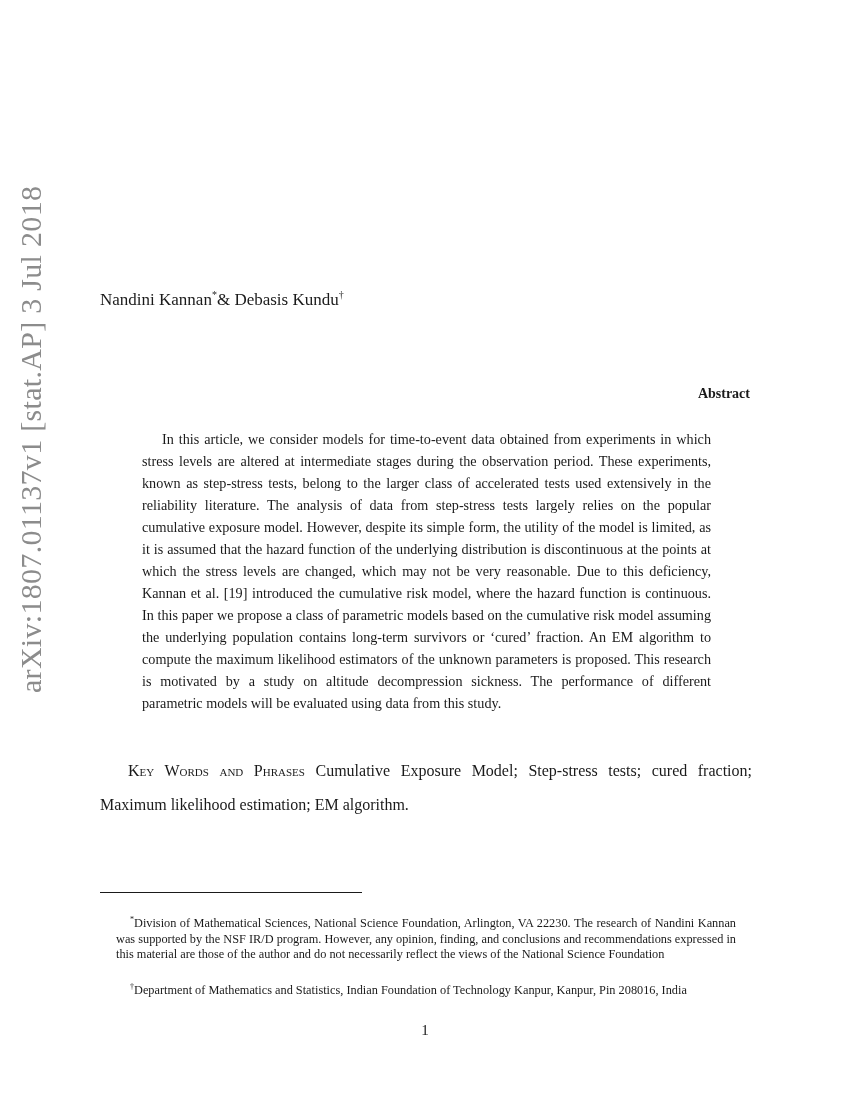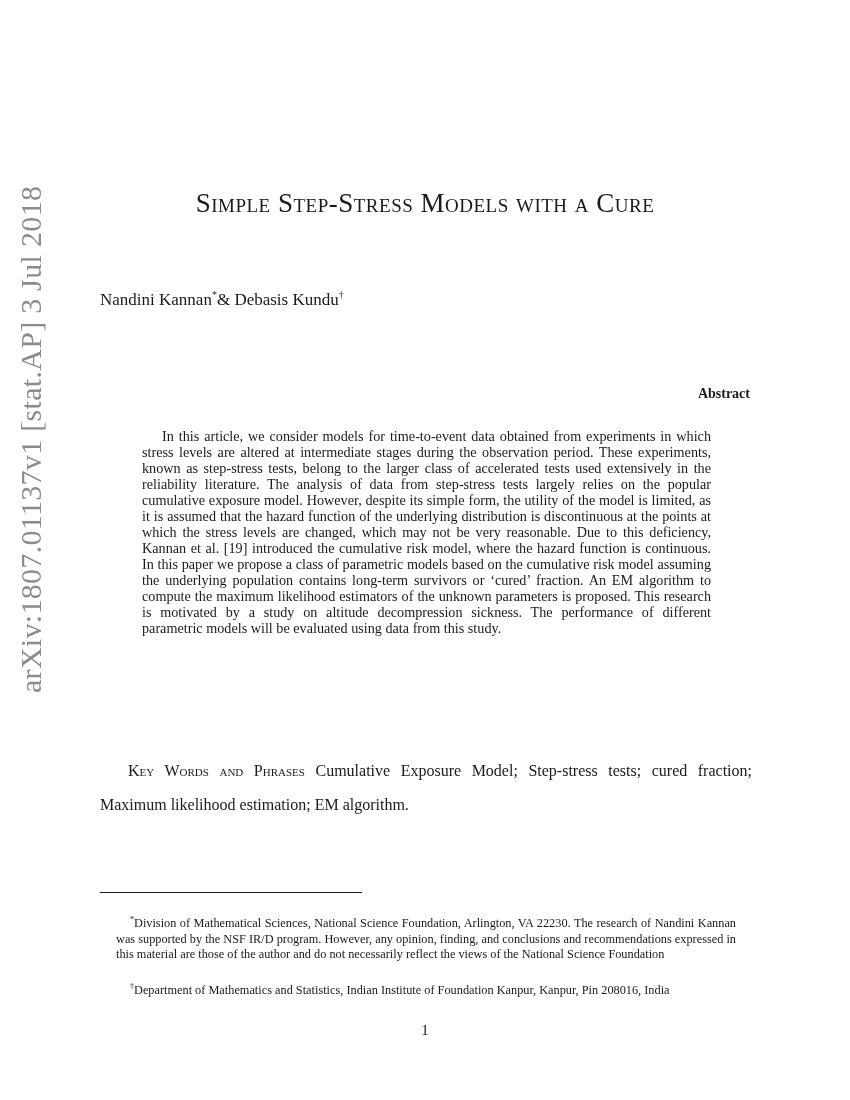--- a/index.html
+++ b/index.html
@@ -38,21 +38,21 @@
     .authors sup { font-size: 10px; }
     .abstract-heading {
       position: absolute; left: 100px; width: 650px; top: 386px;
       text-align: right;
       font-family: "Liberation Serif", "DejaVu Serif", serif;
       font-weight: bold; font-size: 14px;
     }
     .abstract-body {
       position: absolute; left: 142px; width: 569px; top: 428px;
       font-family: "Liberation Serif", "DejaVu Serif", serif;
-      font-size: 14.2px; line-height: 16px;
+      font-size: 14.2px; line-height: 22px;
       text-align: justify; text-indent: 20px;
       hyphens: auto;
     }
     .keywords {
       position: absolute; left: 100px; width: 652px; top: 754px;
       font-family: "Liberation Serif", "DejaVu Serif", serif;
       font-size: 16px; line-height: 34px;
       text-align: justify;
     }
     .keywords .kw-label { font-variant: small-caps; margin-left: 28px; }
@@ -74,36 +74,35 @@
       font-family: "Liberation Serif", "DejaVu Serif", serif;
       font-size: 15px;
     }
   </style>
 </head>
 <body>
 
 <div class="arxiv-stamp">arXiv:1807.01137v1  [stat.AP]  3 Jul 2018</div>
 
 <div class="title">
-  <div>Simple Step-Stress Models with a Cure</div>
 </div>
 
 <div class="authors">
   <span>Nandini Kannan</span><sup>*</sup><span>&amp; </span><span>Debasis Kundu</span><sup>†</sup>
 </div>
 
 <div class="abstract-heading">Abstract</div>
 
 <div class="abstract-body">In this article, we consider models for time-to-event data obtained from experiments in which stress levels are altered at intermediate stages during the observation period. These experiments, known as step-stress tests, belong to the larger class of accelerated tests used extensively in the reliability literature. The analysis of data from step-stress tests largely relies on the popular cumulative exposure model. However, despite its simple form, the utility of the model is limited, as it is assumed that the hazard function of the underlying distribution is discontinuous at the points at which the stress levels are changed, which may not be very reasonable. Due to this deficiency, Kannan et al. [19] introduced the cumulative risk model, where the hazard function is continuous. In this paper we propose a class of parametric models based on the cumulative risk model assuming the underlying population contains long-term survivors or ‘cured’ fraction. An EM algorithm to compute the maximum likelihood estimators of the unknown parameters is proposed. This research is motivated by a study on altitude decompression sickness. The performance of different parametric models will be evaluated using data from this study.</div>
 
 <div class="keywords">
   <span class="kw-label">Key Words and Phrases</span>
   <span>Cumulative Exposure Model; Step-stress tests; cured fraction; Maximum likelihood estimation; EM algorithm.</span>
 </div>
 
 <div class="fn-rule"></div>
 
 <div class="footnotes">
   <p><sup>*</sup><span>Division of Mathematical Sciences, National Science Foundation, Arlington, VA 22230. The research of Nandini Kannan was supported by the NSF IR/D program. However, any opinion, finding, and conclusions and recommendations expressed in this material are those of the author and do not necessarily reflect the views of the National Science Foundation</span></p>
-  <p><sup>†</sup><span>Department of Mathematics and Statistics, Indian Institute of Foundation Kanpur, Kanpur, Pin 208016, India</span></p>
+  <p><sup>†</sup><span>Department of Mathematics and Statistics, Indian Foundation of Technology Kanpur, Kanpur, Pin 208016, India</span></p>
 </div>
 
 <div class="page-number">1</div>
 
 </body></html>

